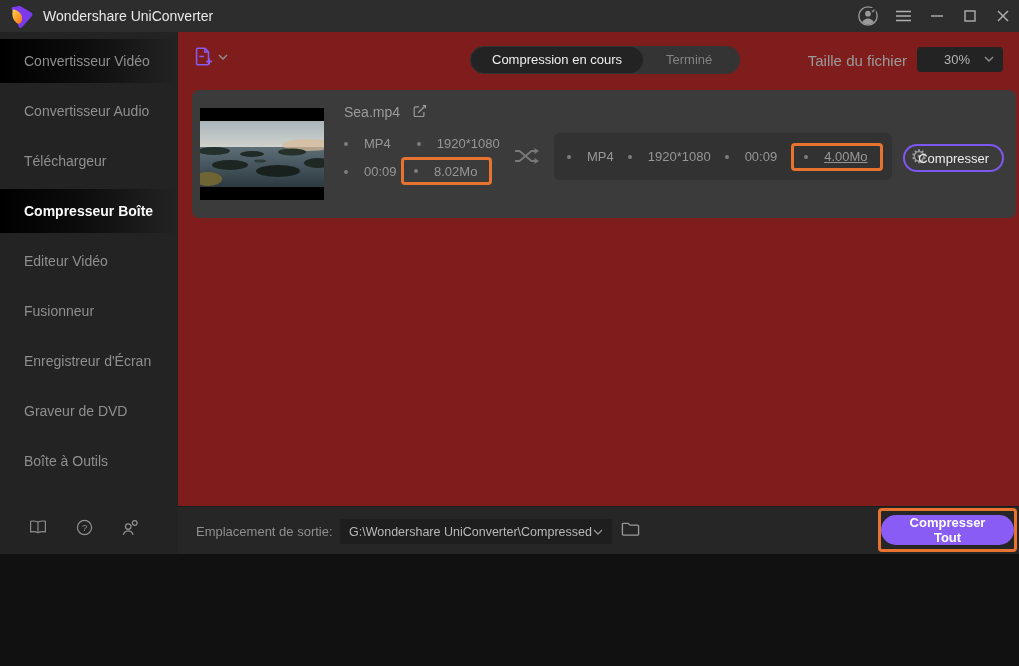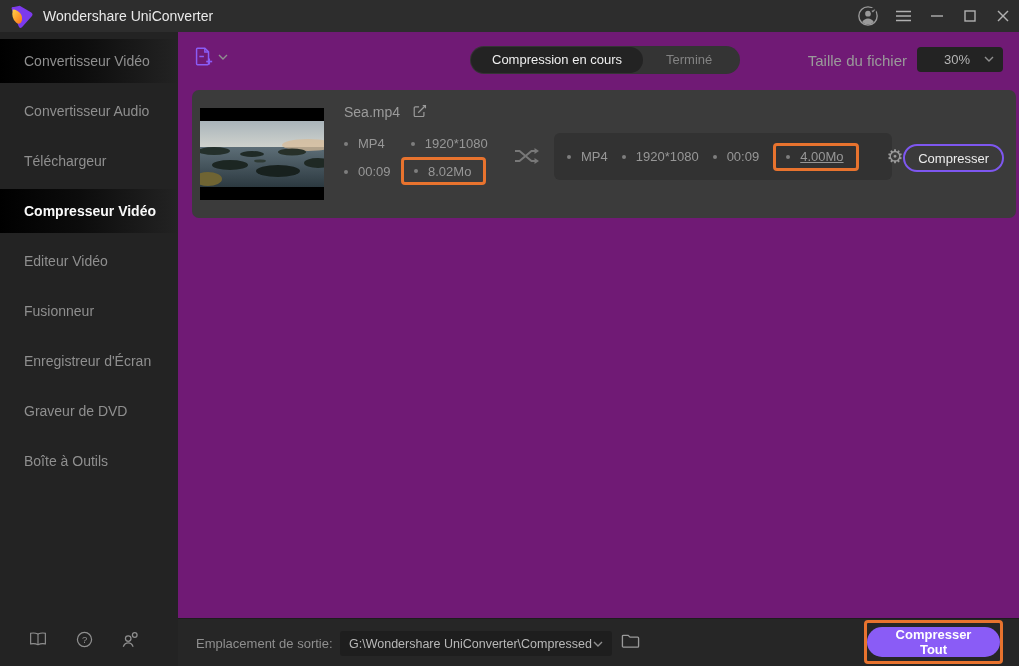--- a/index.html
+++ b/index.html
@@ -1,19 +1,19 @@
 <!DOCTYPE html>
 <html><head>
 <meta charset="utf-8">
 <style>
   * { margin:0; padding:0; box-sizing:border-box; }
   html,body { background:#111; }
   .app {
-    position:relative; width:1019px; height:666px; overflow:hidden;
-    background:#701a75; font-family:"Liberation Sans", sans-serif;
+    position:relative; width:1019px; height:554px; overflow:hidden;
+    background:#7f1d1d; font-family:"Liberation Sans", sans-serif;
     -webkit-user-select:none; user-select:none;
   }
   
   .titlebar { position:absolute; top:0; left:0; right:0; height:32px; background:#2d2d2d; display:flex; align-items:center; z-index:5; }
   .logo { margin-left:9px; width:25px; height:25px; flex:0 0 auto; }
   .app-title { margin-left:9px; color:#e9e9e9; font-size:14px; }
   .tb-right { margin-left:auto; display:flex; align-items:center; height:32px; }
   .tb-btn { width:33px; height:32px; display:flex; align-items:center; justify-content:center; cursor:default; }
   .avatar-btn { width:38px; }
   
@@ -31,41 +31,41 @@
   .tab.active { background:#232323; color:#efefef; }
   .size-label { position:absolute; right:112px; top:20px; color:#9a9a9a; font-size:15px; }
   .size-select { position:absolute; right:16px; top:15px; width:86px; height:25px; background:#232323; border-radius:4px; display:flex; align-items:center; color:#b5b5b5; font-size:13px; }
   .size-select .val { margin-left:27px; }
   .size-select .chev { position:absolute; right:9px; top:9px; }
   
   .card { position:absolute; left:14px; top:58px; right:3px; height:128px; background:#3b3b3b; border-radius:7px; }
   .thumb { position:absolute; left:8px; top:18px; width:124px; height:92px; background:#000; overflow:hidden; }
   .thumb svg { position:absolute; left:0; top:13px; width:124px; height:66px; }
   .filename { position:absolute; left:152px; top:13px; color:#9b9b9b; font-size:14px; display:flex; align-items:center; gap:11px; }
-  .meta { display:flex; align-items:center; gap:10px; color:#979797; font-size:13px; white-space:nowrap; }
+  .meta { display:flex; align-items:center; gap:16px; color:#979797; font-size:13px; white-space:nowrap; }
   .dot { width:4px; height:4px; border-radius:50%; background:#7e7e7e; flex:0 0 auto; }
   .src-row1 { position:absolute; left:152px; top:46px; display:flex; gap:26px; }
   .src-dur { position:absolute; left:152px; top:74px; }
   .ann { border:3px solid #e8732e; border-radius:4px; display:flex; align-items:center; }
   .src-size { position:absolute; left:209px; top:67px; height:28px; padding:0 12px 0 10px; }
   .shuffle { position:absolute; left:321px; top:56px; }
   .target-panel { position:absolute; left:362px; top:43px; width:338px; height:47px; background:#323232; border-radius:6px; display:flex; align-items:center; padding-left:13px; }
   .target-panel .meta { margin-right:14px; }
   .tgt-size { height:28px; padding:0 12px 0 10px; margin-right:10px;text-decoration:underline; }
   .vdiv { width:1px; height:24px; background:#4c4c4c; margin:0 6px 0 2px; }
   .gear { color:#9a9a9a; font-size:19px; line-height:1; padding:0 6px; }
   .compress-btn { position:absolute; right:12px; top:54px; height:28px; padding:0 13px; border:2px solid #7e57f0; border-radius:15px; background:transparent; color:#ececec; font-size:13px; font-family:inherit; display:flex; align-items:center; }
   
   .footer { position:absolute; left:0; right:0; bottom:0; height:48px; background:#262626; border-top:1px solid #1d1d1d; }
   .out-label { position:absolute; left:18px; top:17px; color:#8f8f8f; font-size:13px; }
   .out-select { position:absolute; left:162px; top:12px; width:272px; height:25px; background:#1e1e1e; border-radius:3px; display:flex; align-items:center; color:#b8b8b8; font-size:12.5px; }
   .out-select .path { margin-left:9px; white-space:nowrap; overflow:hidden; }
   .out-select .chev { position:absolute; right:9px; top:10px; }
   .folder-btn { position:absolute; left:443px; top:14px; }
-  .compress-all-wrap { position:absolute; right:16px; top:1px; width:139px; height:44px; border:3px solid #e8732e; border-radius:4px; display:flex; align-items:center; justify-content:center; }
+  .compress-all-wrap { position:absolute; right:2px; top:1px; width:139px; height:44px; border:3px solid #e8732e; border-radius:4px; display:flex; align-items:center; justify-content:center; }
   .compress-all-btn { height:30px; padding:0 17px; border:none; border-radius:16px; background:#8a5cf6; color:#fff; font-weight:bold; font-size:13px; font-family:inherit; display:flex; align-items:center; }
 </style>
 </head>
 <body>
 
 <div class="app">
 
   <div class="titlebar">
     <svg class="logo" viewBox="0 0 28 28">
       <defs>
@@ -122,21 +122,21 @@
     <div class="side-item" style="top:57px">
         <span>Convertisseur Audio</span>
       </div>
     <div class="side-item hl" style="top:7px">
         <span>Convertisseur Vidéo</span>
       </div>
     <div class="side-item" style="top:107px">
         <span>Téléchargeur</span>
       </div>
     <div class="side-item hl active" style="top:157px">
-        <span>Compresseur Vidéo</span>
+        <span>Compresseur Boîte</span>
       </div>
     <div class="side-item" style="top:207px">
         <span>Editeur Vidéo</span>
       </div>
     <div class="side-item" style="top:257px">
         <span>Fusionneur</span>
       </div>
     <div class="side-item" style="top:307px">
         <span>Enregistreur d'Écran</span>
       </div>

